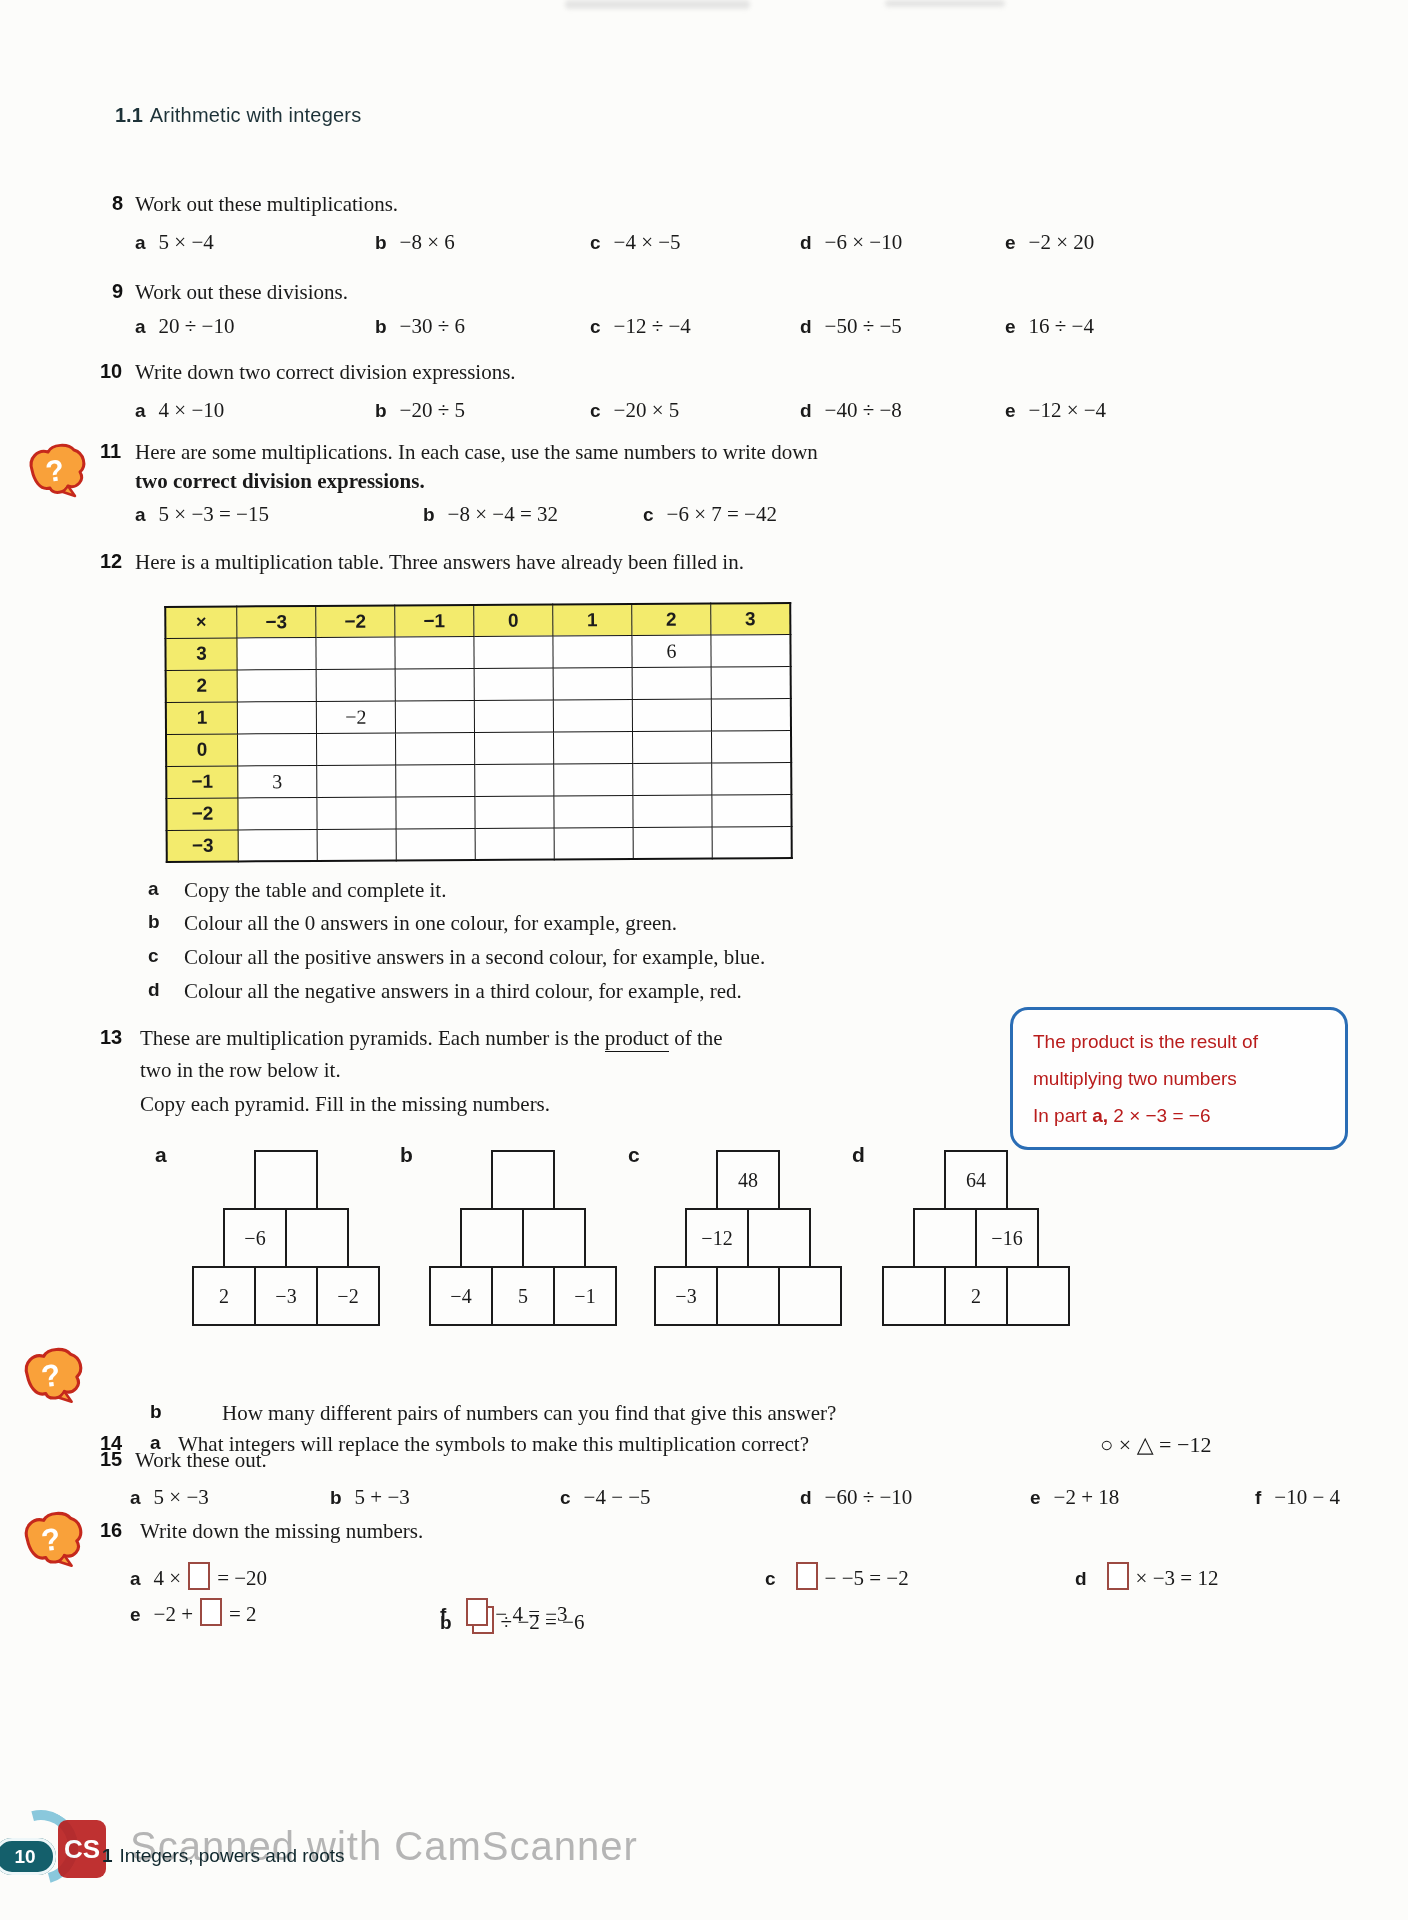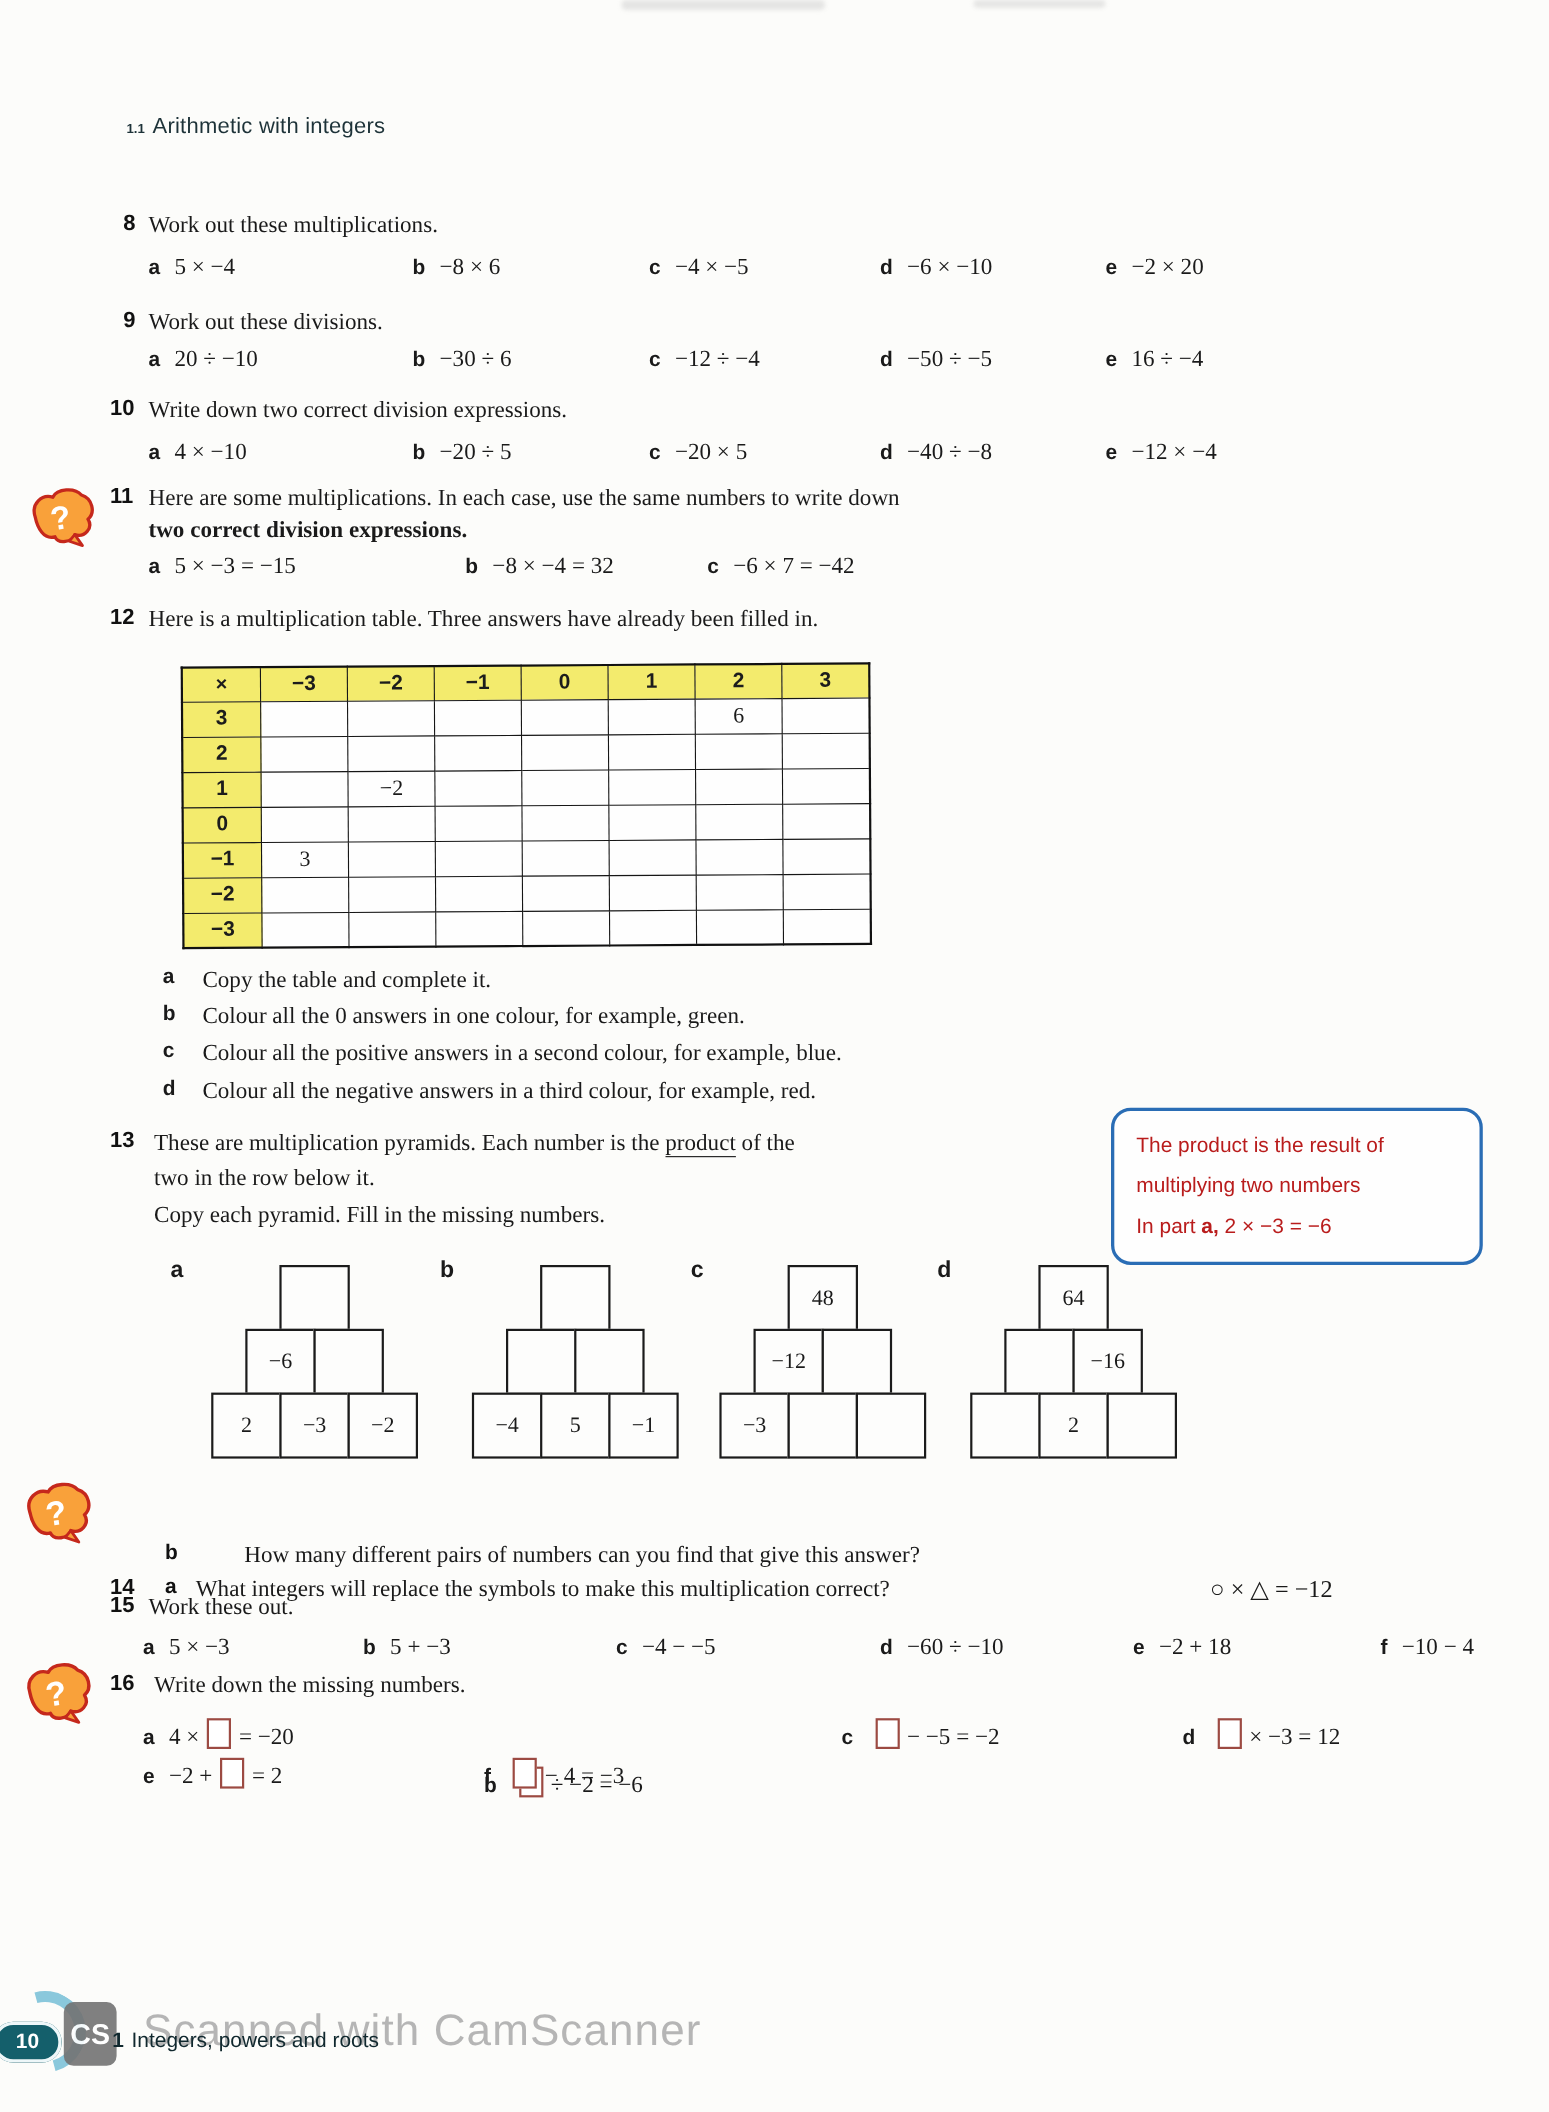--- a/index.html
+++ b/index.html
@@ -2,21 +2,21 @@
 <html><head>
 <meta charset="utf-8">
 <style>
   html,body{margin:0;padding:0;background:#e9e9e9;}
   .page{position:relative;width:1408px;height:1920px;background:#fcfcfa;overflow:hidden;
         font-family:"Liberation Serif",serif;color:#1a1a1a;}
   .smudge{position:absolute;background:#c9c9c9;opacity:.45;filter:blur(2px);border-radius:4px;}
 
   
   .sec-header{position:absolute;left:115px;top:104px;font-family:"Liberation Sans",sans-serif;color:#1d3238;}
-  .sec-num{font-weight:700;font-size:12px;margin-right:7px;}
+  .sec-num{font-weight:700;font-size:20px;margin-right:7px;}
   .sec-title{font-size:20px;letter-spacing:.2px;}
 
   
   .qrow{position:absolute;left:0;width:1408px;height:32px;white-space:nowrap;}
   .qnum{position:absolute;font:700 20px "Liberation Sans",sans-serif;color:#111;}
   .qtext{position:absolute;font-size:21px;}
   .item{position:absolute;white-space:nowrap;}
   .ilabel{font:700 19px "Liberation Sans",sans-serif;margin-right:13px;}
   .expr{font-size:21px;}
   .ul{border-bottom:1.6px solid #141414;padding-bottom:1px;}
@@ -59,21 +59,21 @@
   .brain{position:absolute;}
 
   
   .crescent{position:absolute;left:4px;top:1810px;width:74px;height:74px;border-radius:50%;
             border:10px solid transparent;border-top-color:#8ac8dc;border-right-color:#8ac8dc;
             transform:rotate(30deg);box-sizing:border-box;z-index:1;}
   .badge10{position:absolute;left:-6px;top:1838px;width:62px;height:37px;background:#145f6b;
            border-radius:18px;box-shadow:inset 0 0 0 3px #eef7f9;z-index:2;
            display:flex;align-items:center;justify-content:center;
            font:700 19px "Liberation Sans",sans-serif;color:#fff;}
-  .csbadge{position:absolute;left:58px;top:1820px;width:48px;height:58px;background:#737373;opacity:.9;
+  .csbadge{position:absolute;left:58px;top:1820px;width:48px;height:58px;background:#b91c1c;opacity:.9;
            border-radius:9px;z-index:4;display:flex;align-items:center;justify-content:center;
            font:700 26px "Liberation Sans",sans-serif;color:#fff;}
   .watermark{position:absolute;left:130px;top:1824px;z-index:3;font:40px "Liberation Sans",sans-serif;
              color:#b5b5b5;letter-spacing:1px;white-space:nowrap;}
   .ftitle{position:absolute;left:102px;top:1845px;z-index:5;font:19px "Liberation Sans",sans-serif;
           color:#10282e;white-space:nowrap;}
   .ftitle .chnum{font-weight:700;margin-right:7px;}
 </style>
 </head>
 <body>

